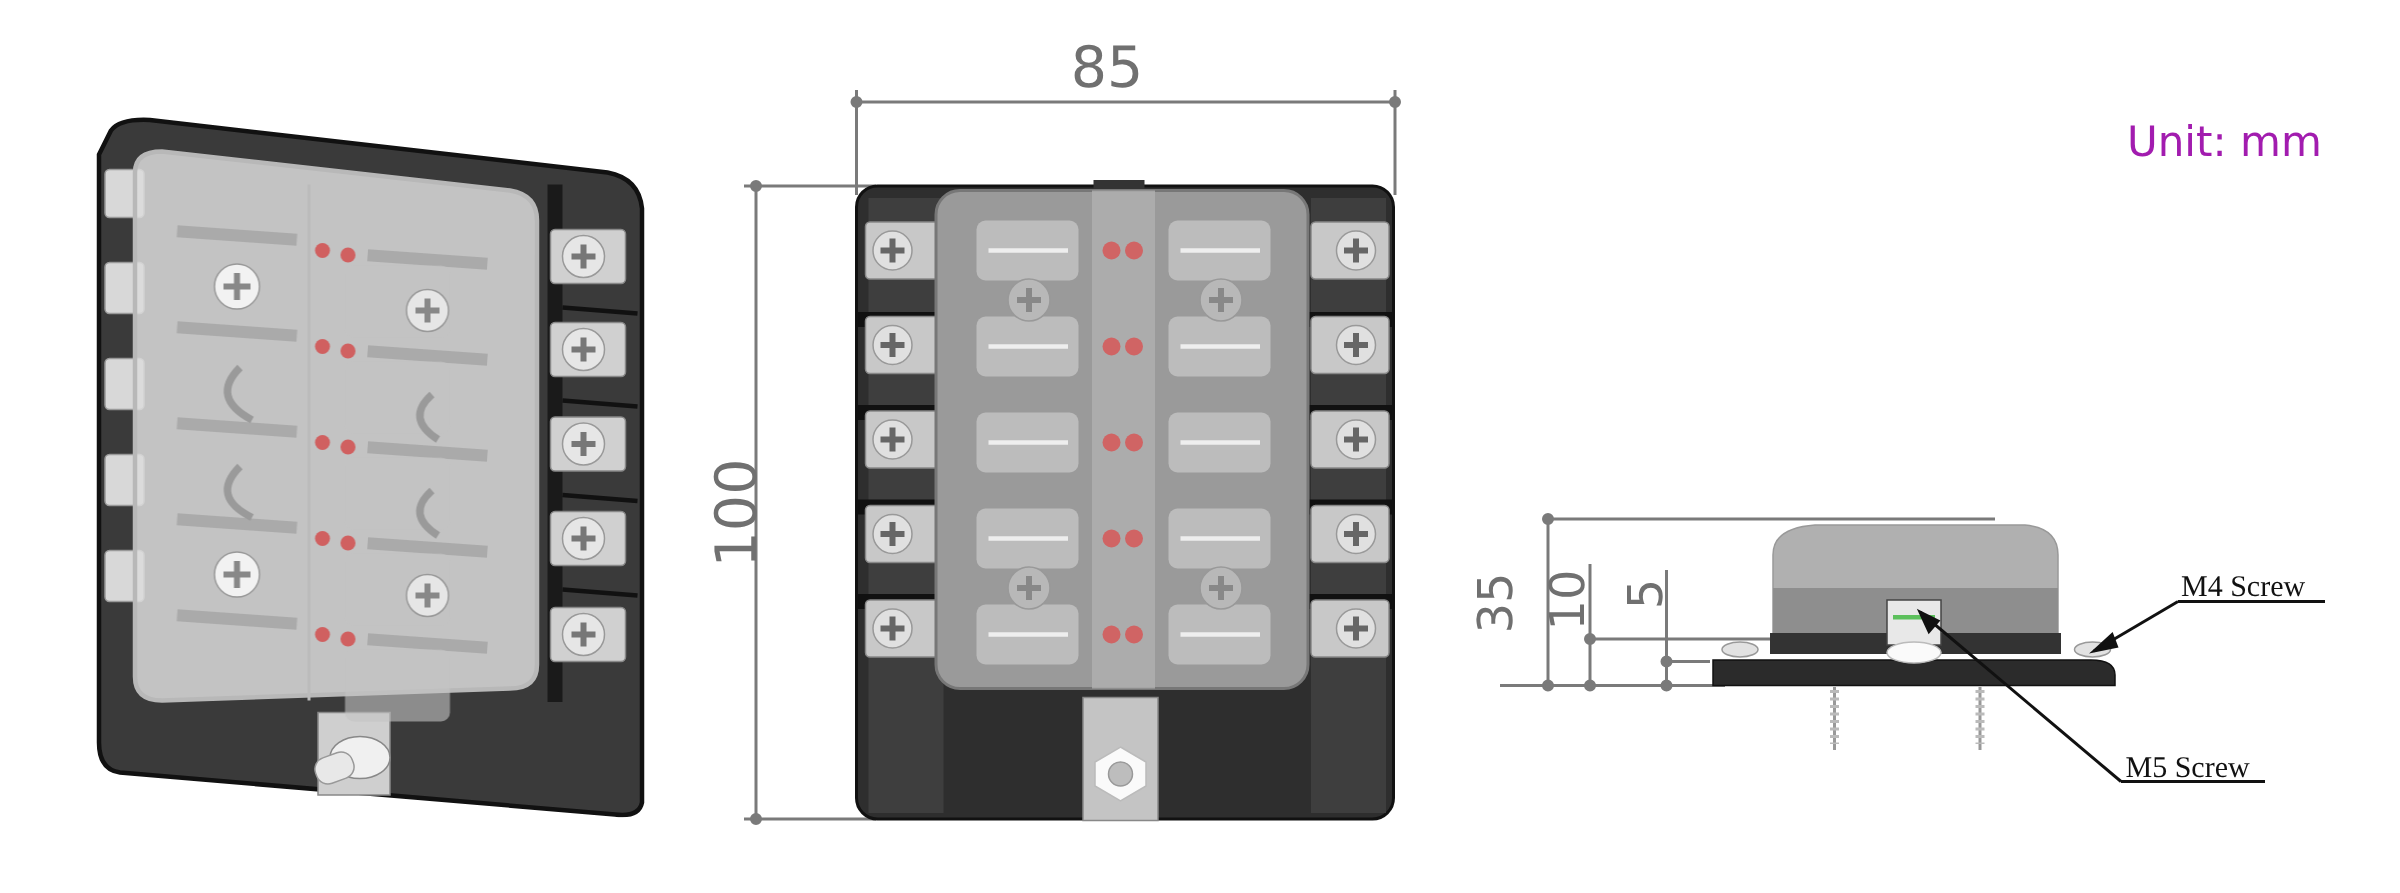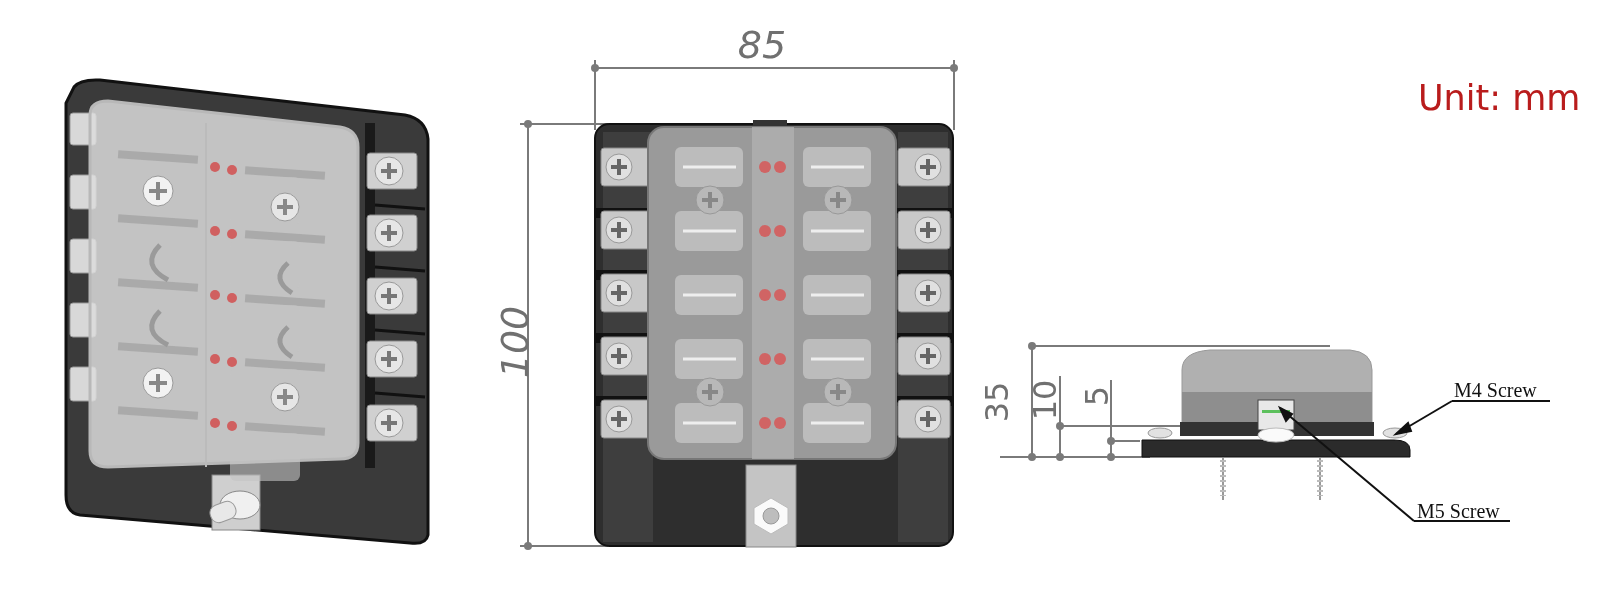--- a/index.html
+++ b/index.html
@@ -1,20 +1,20 @@
 <!DOCTYPE html>
 <html><head>
 <meta charset="utf-8">
 <style>
   html, body { margin:0; padding:0; background:#ffffff; }
   body { width:1600px; height:595px; position:relative; overflow:hidden; font-family:"Liberation Sans", sans-serif; }
   .view { position:absolute; }
   svg text.dim { font-family:"DejaVu Sans", sans-serif; fill:#707070; }
   svg text.callout { font-family:"Liberation Serif", serif; fill:#111; }
-  .unit-label { position:absolute; left:1418px; top:78px; font-size:35px; color:#b91c1c; font-family:"DejaVu Sans", sans-serif; }
+  .unit-label { position:absolute; left:1418px; top:78px; font-size:28px; color:#a21caf; font-family:"DejaVu Sans", sans-serif; }
 </style>
 </head>
 <body>
 
 <div class="view" style="left:60px;top:75px;width:380px;height:470px;">
   <svg width="380" height="470" viewBox="0 0 380 470">
 
     <path d="M14 12 Q20 4 40 5 L345 40 Q366 44 368 64 L368 460 Q366 470 350 468 L20 440 Q6 438 6 420 L6 28 Z" fill="#3a3a3a" stroke="#111" stroke-width="3"></path>
 
     <rect x="305" y="48" width="10" height="345" fill="#1a1a1a"></rect>
@@ -116,21 +116,21 @@
     </g>
     <g fill="none" stroke="#9a9a9a" stroke-width="5">
       <path d="M100 170 Q80 190 108 205"></path>
         <path d="M100 236 Q80 256 108 270"></path>
       <path d="M228 188 Q210 204 232 218"></path>
         <path d="M228 252 Q210 268 232 282"></path>
     </g>
   </svg>
 </div>
 
-<div class="view" style="left:488px;top:20px;width:480px;height:540px;font-style:italic;">
+<div class="view" style="left:464px;top:20px;width:480px;height:540px;">
   <svg width="480" height="540" viewBox="0 0 480 540">
 
     <g stroke="#7a7a7a" stroke-width="2" fill="#7a7a7a">
       <line x1="107" y1="48" x2="466" y2="48"></line>
         <line x1="107" y1="40" x2="107" y2="110"></line>
         <line x1="466" y1="40" x2="466" y2="110"></line>
       <circle cx="107" cy="48" r="3"></circle>
         <circle cx="466" cy="48" r="3"></circle>
       <line x1="40" y1="104" x2="40" y2="526"></line>
         <line x1="32" y1="104" x2="120" y2="104"></line>

